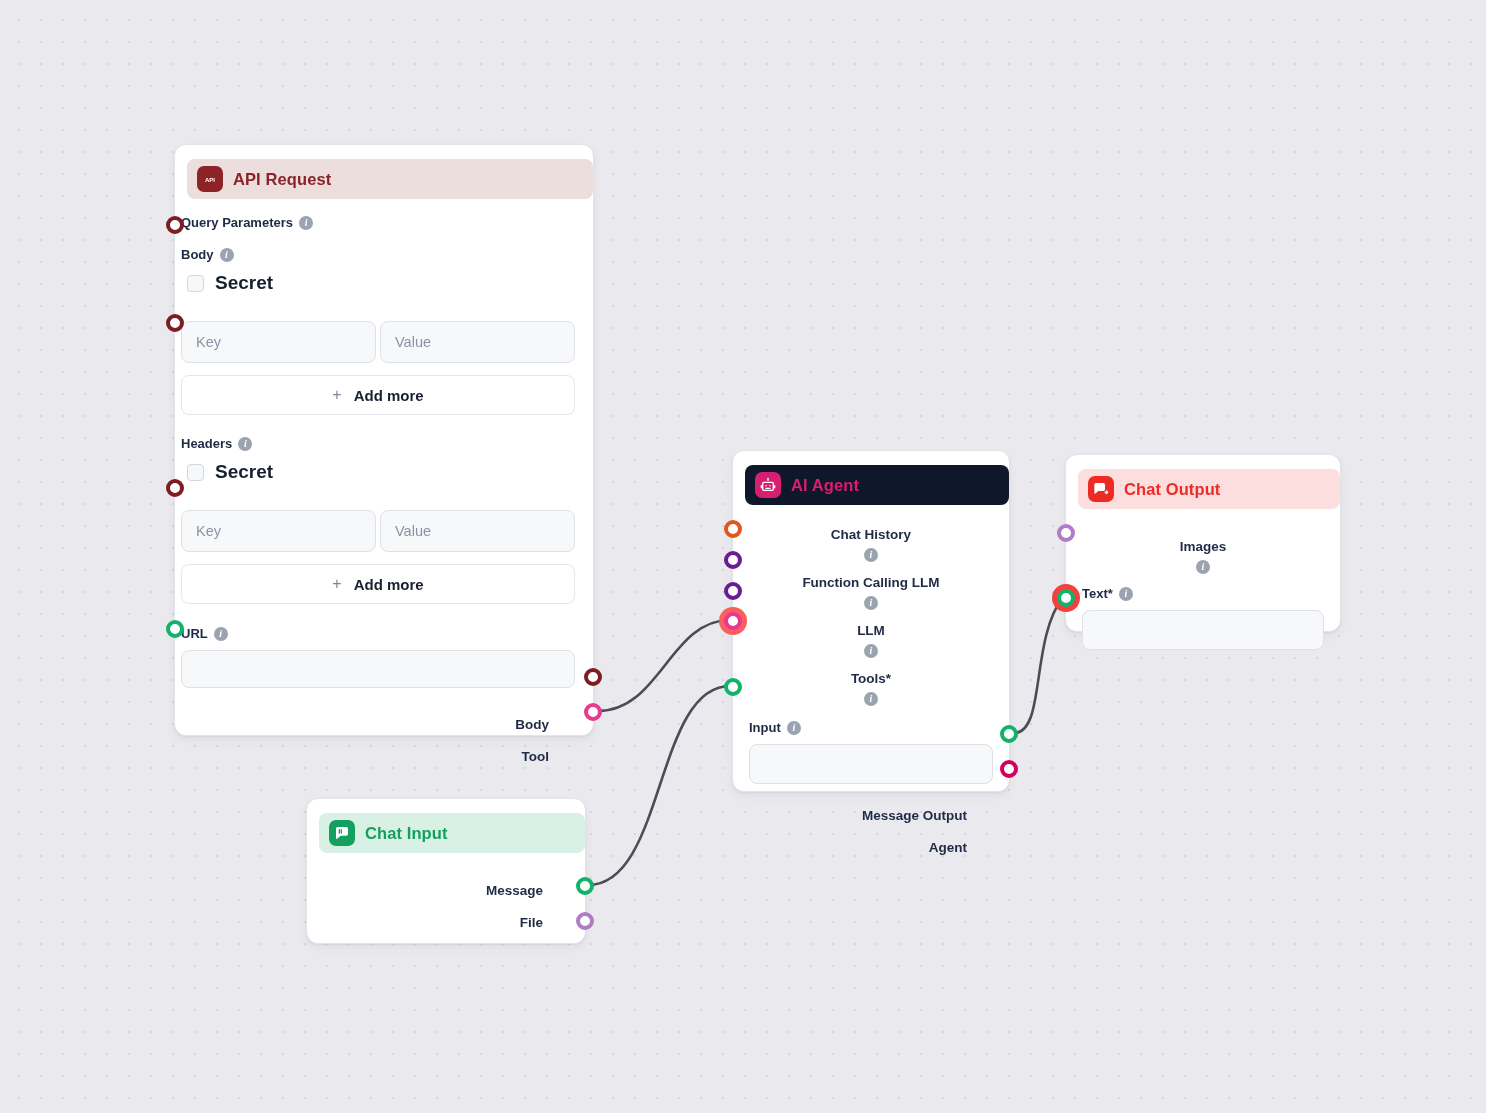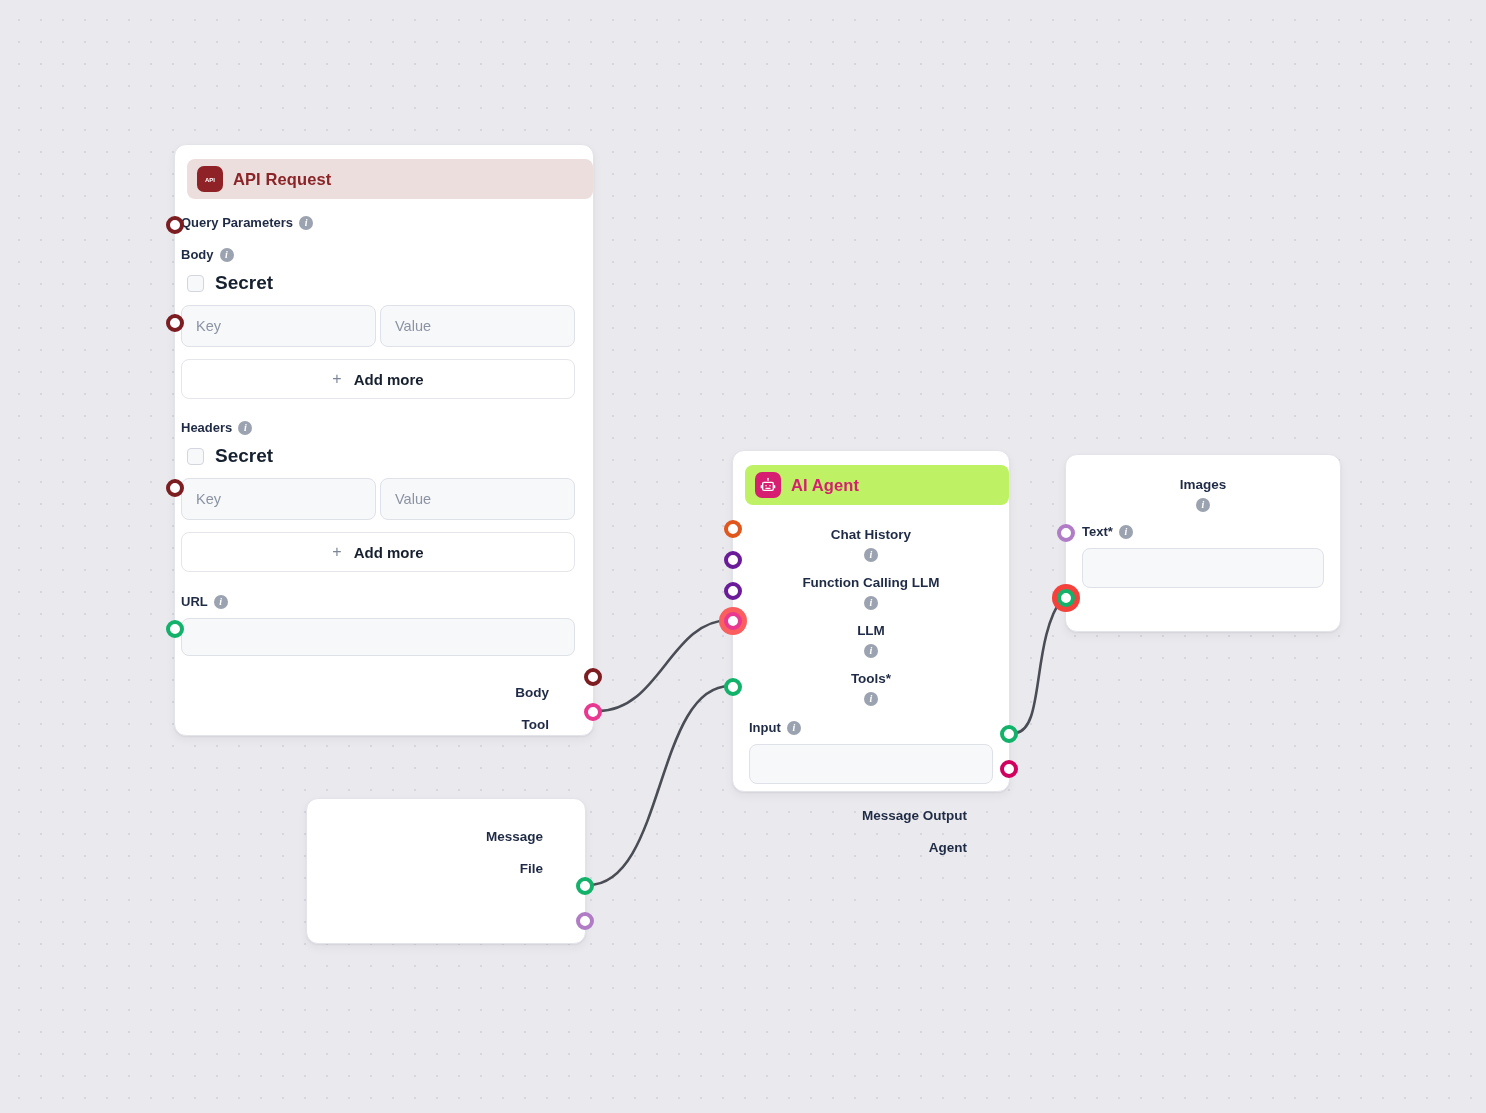--- a/index.html
+++ b/index.html
@@ -58,21 +58,21 @@
     font-family:"Liberation Serif", serif;
     line-height:1;
   }
   .secret-row { display:flex; align-items:center; gap:11px; margin-top:10px; margin-left:6px; }
   .checkbox {
     width:17px; height:17px; border-radius:4px;
     border:1px solid #d3d6de; background:#f7f8fa;
   }
   .secret-label { font-size:19px; font-weight:700; color:#16202f; }
 
-  .kv-row { display:flex; gap:4px; margin-top:11px; }
+  .kv-row { display:flex; gap:4px; margin-top:27px; }
   .input-box {
     background:#f7f8fa; border:1px solid #dfe1e8; border-radius:8px;
     height:42px; display:flex; align-items:center; padding:0 14px;
     font-size:14.5px; color:#8b93a3; flex:1 1 0;
   }
   .add-more {
     margin-top:12px; height:40px;
     background:#ffffff; border:1px solid #e4e6ec; border-radius:8px;
     display:flex; align-items:center; justify-content:center; gap:12px;
     font-size:15px; font-weight:700; color:#17202e;
@@ -102,21 +102,21 @@
     display:flex; align-items:center; justify-content:flex-end; gap:0;
     font-size:13.5px; font-weight:700; color:#1f2a44;
   }
   .out-label { margin-right:26px; }
 
   
   .hdr-api   { background:#ecdedd; }
   .hdr-api .node-title { color:#8a2428; }
   .ico-api   { background:#8f2226; }
 
-  .hdr-agent { background:#bef264; }
+  .hdr-agent { background:#0f172a; }
   .hdr-agent .node-title { color:#d61f70; }
   .ico-agent { background:#d61f70; }
 
   .hdr-out   { background:#fbdedd; }
   .hdr-out .node-title { color:#f02a25; }
   .ico-out   { background:#ed2b22; }
 
   .hdr-in    { background:#d9f1e4; }
   .hdr-in .node-title { color:#12a05f; }
   .ico-in    { background:#14a05e; }
@@ -274,40 +274,58 @@
     <span class="port" style="left:-9px; top:100px; border-color:#6a1b9a;"></span>
     <span class="port" style="left:-9px; top:131px; border-color:#6a1b9a;"></span>
     <span class="port halo" style="left:-9px; top:161px; border-color:#e8388f; --halo:#fa5e5e;"></span>
     <span class="port" style="left:-9px; top:227px; border-color:#12b26a;"></span>
     <span class="port" style="right:-9px; top:274px; border-color:#12b26a;"></span>
     <span class="port" style="right:-9px; top:309px; border-color:#d1005e;"></span>
   </div>
 
   <div class="node" id="node-chatout" style="left:1065px; top:454px; width:276px; height:178px;">
 
-
-    <div class="node-body" style="padding:22px 16px 16px 16px;">
+    <div class="node-header hdr-out">
+      <span class="node-icon ico-out">
+        <svg width="16" height="16" viewBox="0 0 24 24" fill="none" stroke="#ffffff" stroke-width="2" stroke-linecap="round" stroke-linejoin="round">
+          <path d="M3 5.5a1.5 1.5 0 0 1 1.5-1.5h11A1.5 1.5 0 0 1 17 5.5v7a1.5 1.5 0 0 1-1.5 1.5H8l-5 4z" fill="#ffffff" stroke="#ffffff"></path>
+          <path d="M18 17h4m0 0-2-2m2 2-2 2" stroke="#ffffff"></path>
+        </svg>
+      </span>
+      <span class="node-title">Chat Output</span>
+    </div>
+
+    <div class="node-body" style="padding:30px 16px 16px 16px;">
       <div class="in-row" style="margin-bottom:12px;">
         <span class="in-label">Images</span>
         <span class="info-icon">i</span>
       </div>
 
       <div class="field-label">
         <span>Text*</span>
         <span class="info-icon">i</span>
       </div>
       <div class="big-input"></div>
     </div>
 
     <span class="port" style="left:-9px; top:69px; border-color:#b07cc6;"></span>
     <span class="port halo" style="left:-9px; top:134px; border-color:#12b26a; --halo:#f4413c;"></span>
   </div>
 
   <div class="node" id="node-chatin" style="left:306px; top:798px; width:280px; height:146px;">
 
+    <div class="node-header hdr-in">
+      <span class="node-icon ico-in">
+        <svg width="16" height="16" viewBox="0 0 24 24" fill="none" stroke="#ffffff" stroke-width="2" stroke-linecap="round" stroke-linejoin="round">
+          <path d="M4 5.5A1.5 1.5 0 0 1 5.5 4h13A1.5 1.5 0 0 1 20 5.5v8a1.5 1.5 0 0 1-1.5 1.5H10l-6 5z" fill="#ffffff" stroke="#ffffff"></path>
+          <path d="M8 7v5M11 7v5" stroke="#14a05e"></path>
+        </svg>
+      </span>
+      <span class="node-title">Chat Input</span>
+    </div>
 
     <div class="node-body" style="padding:20px 16px 16px 16px;">
       <div class="out-row" style="margin-top:10px;">
         <span class="out-label">Message</span>
       </div>
       <div class="out-row" style="margin-top:17px;">
         <span class="out-label">File</span>
       </div>
     </div>
 

